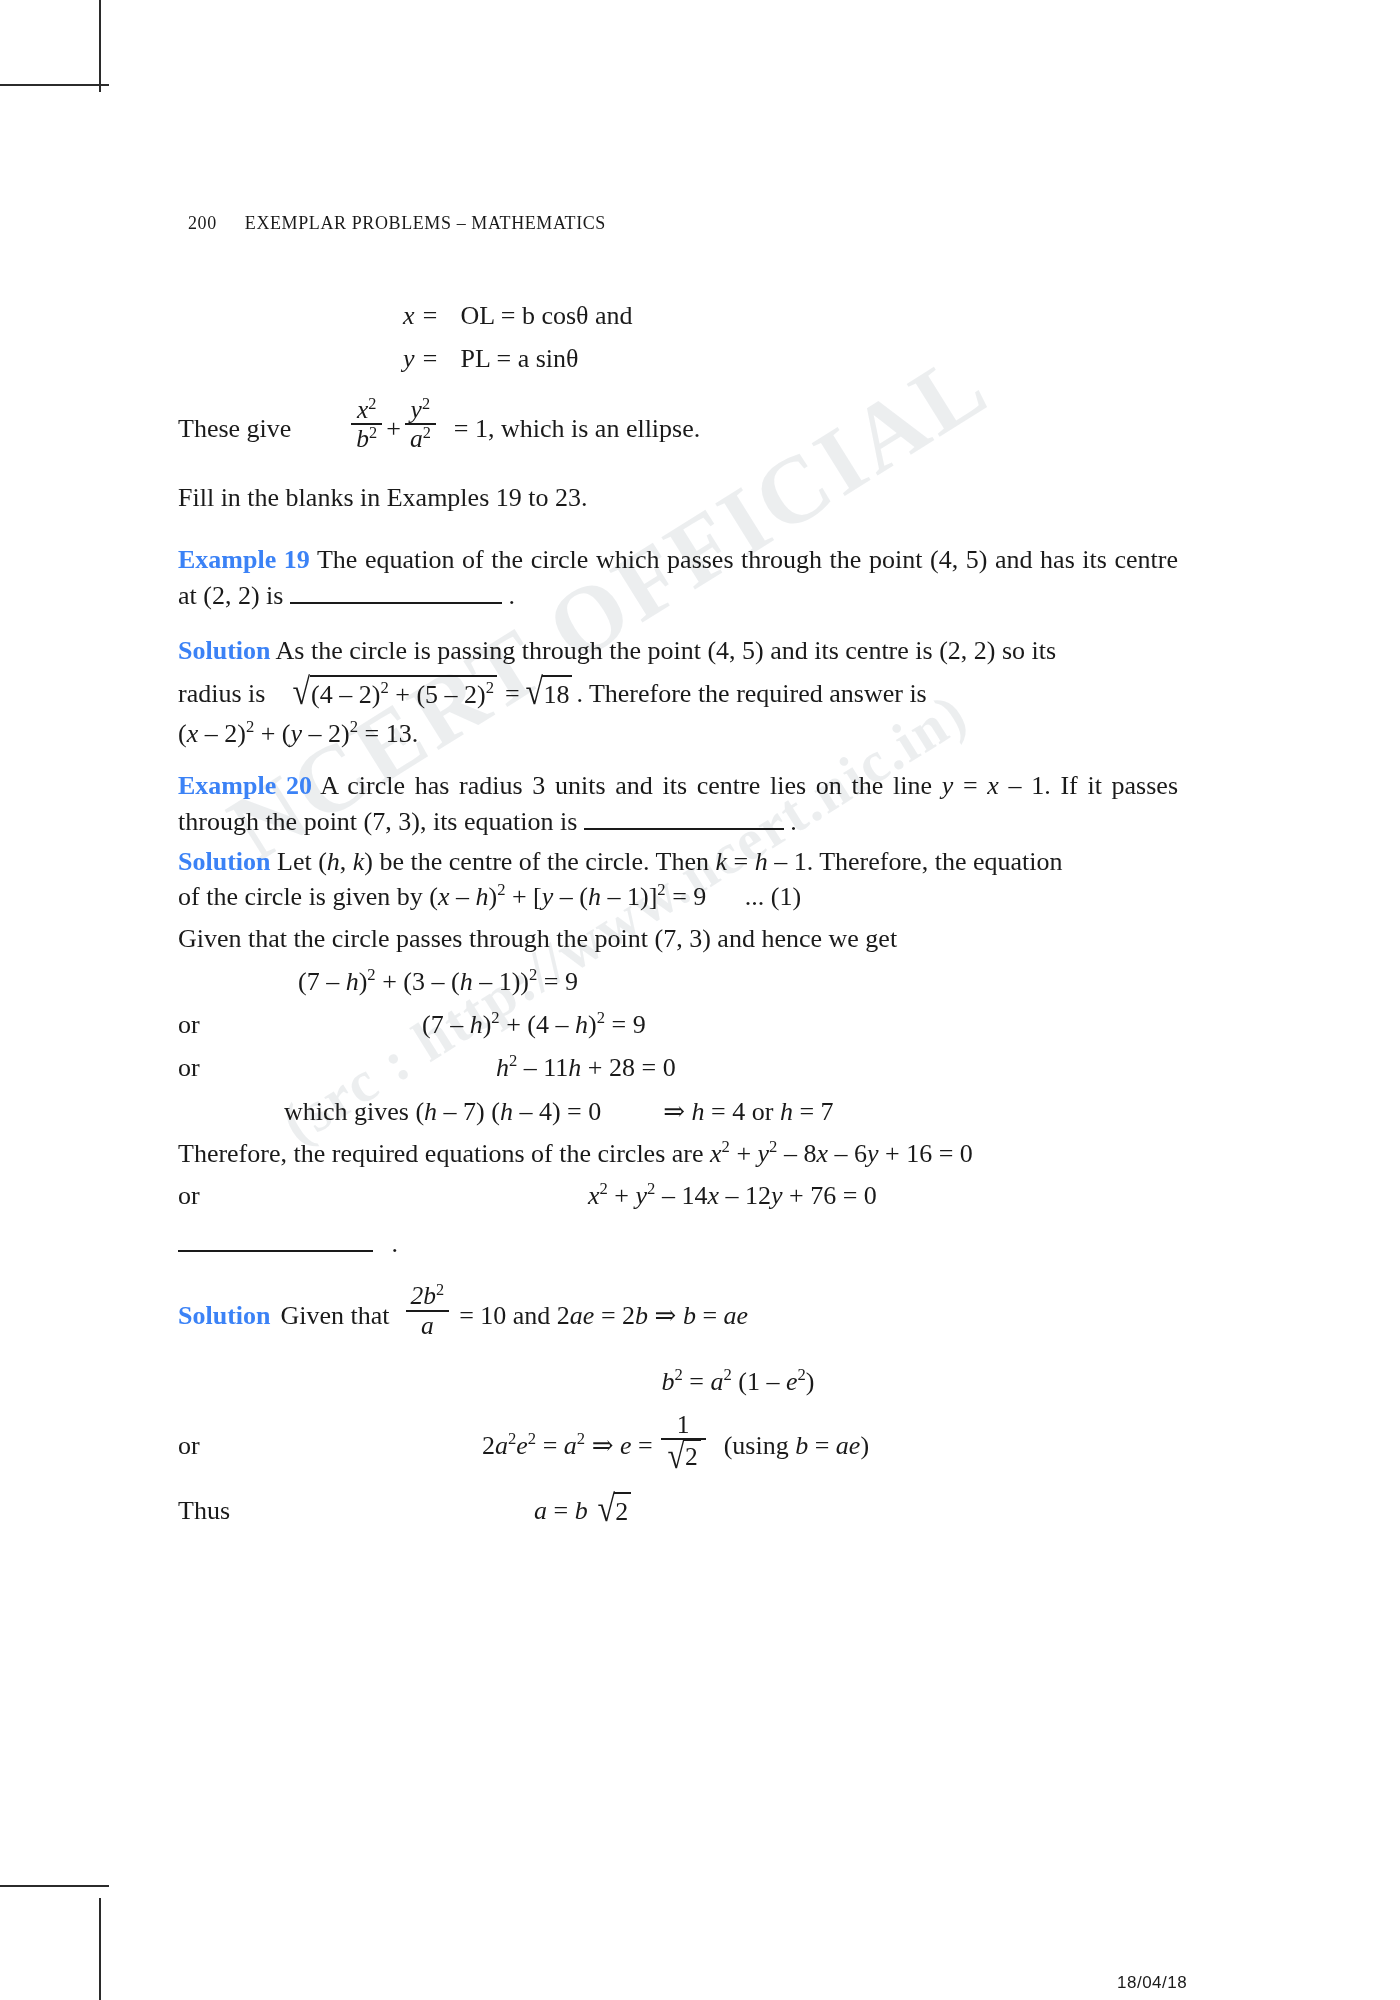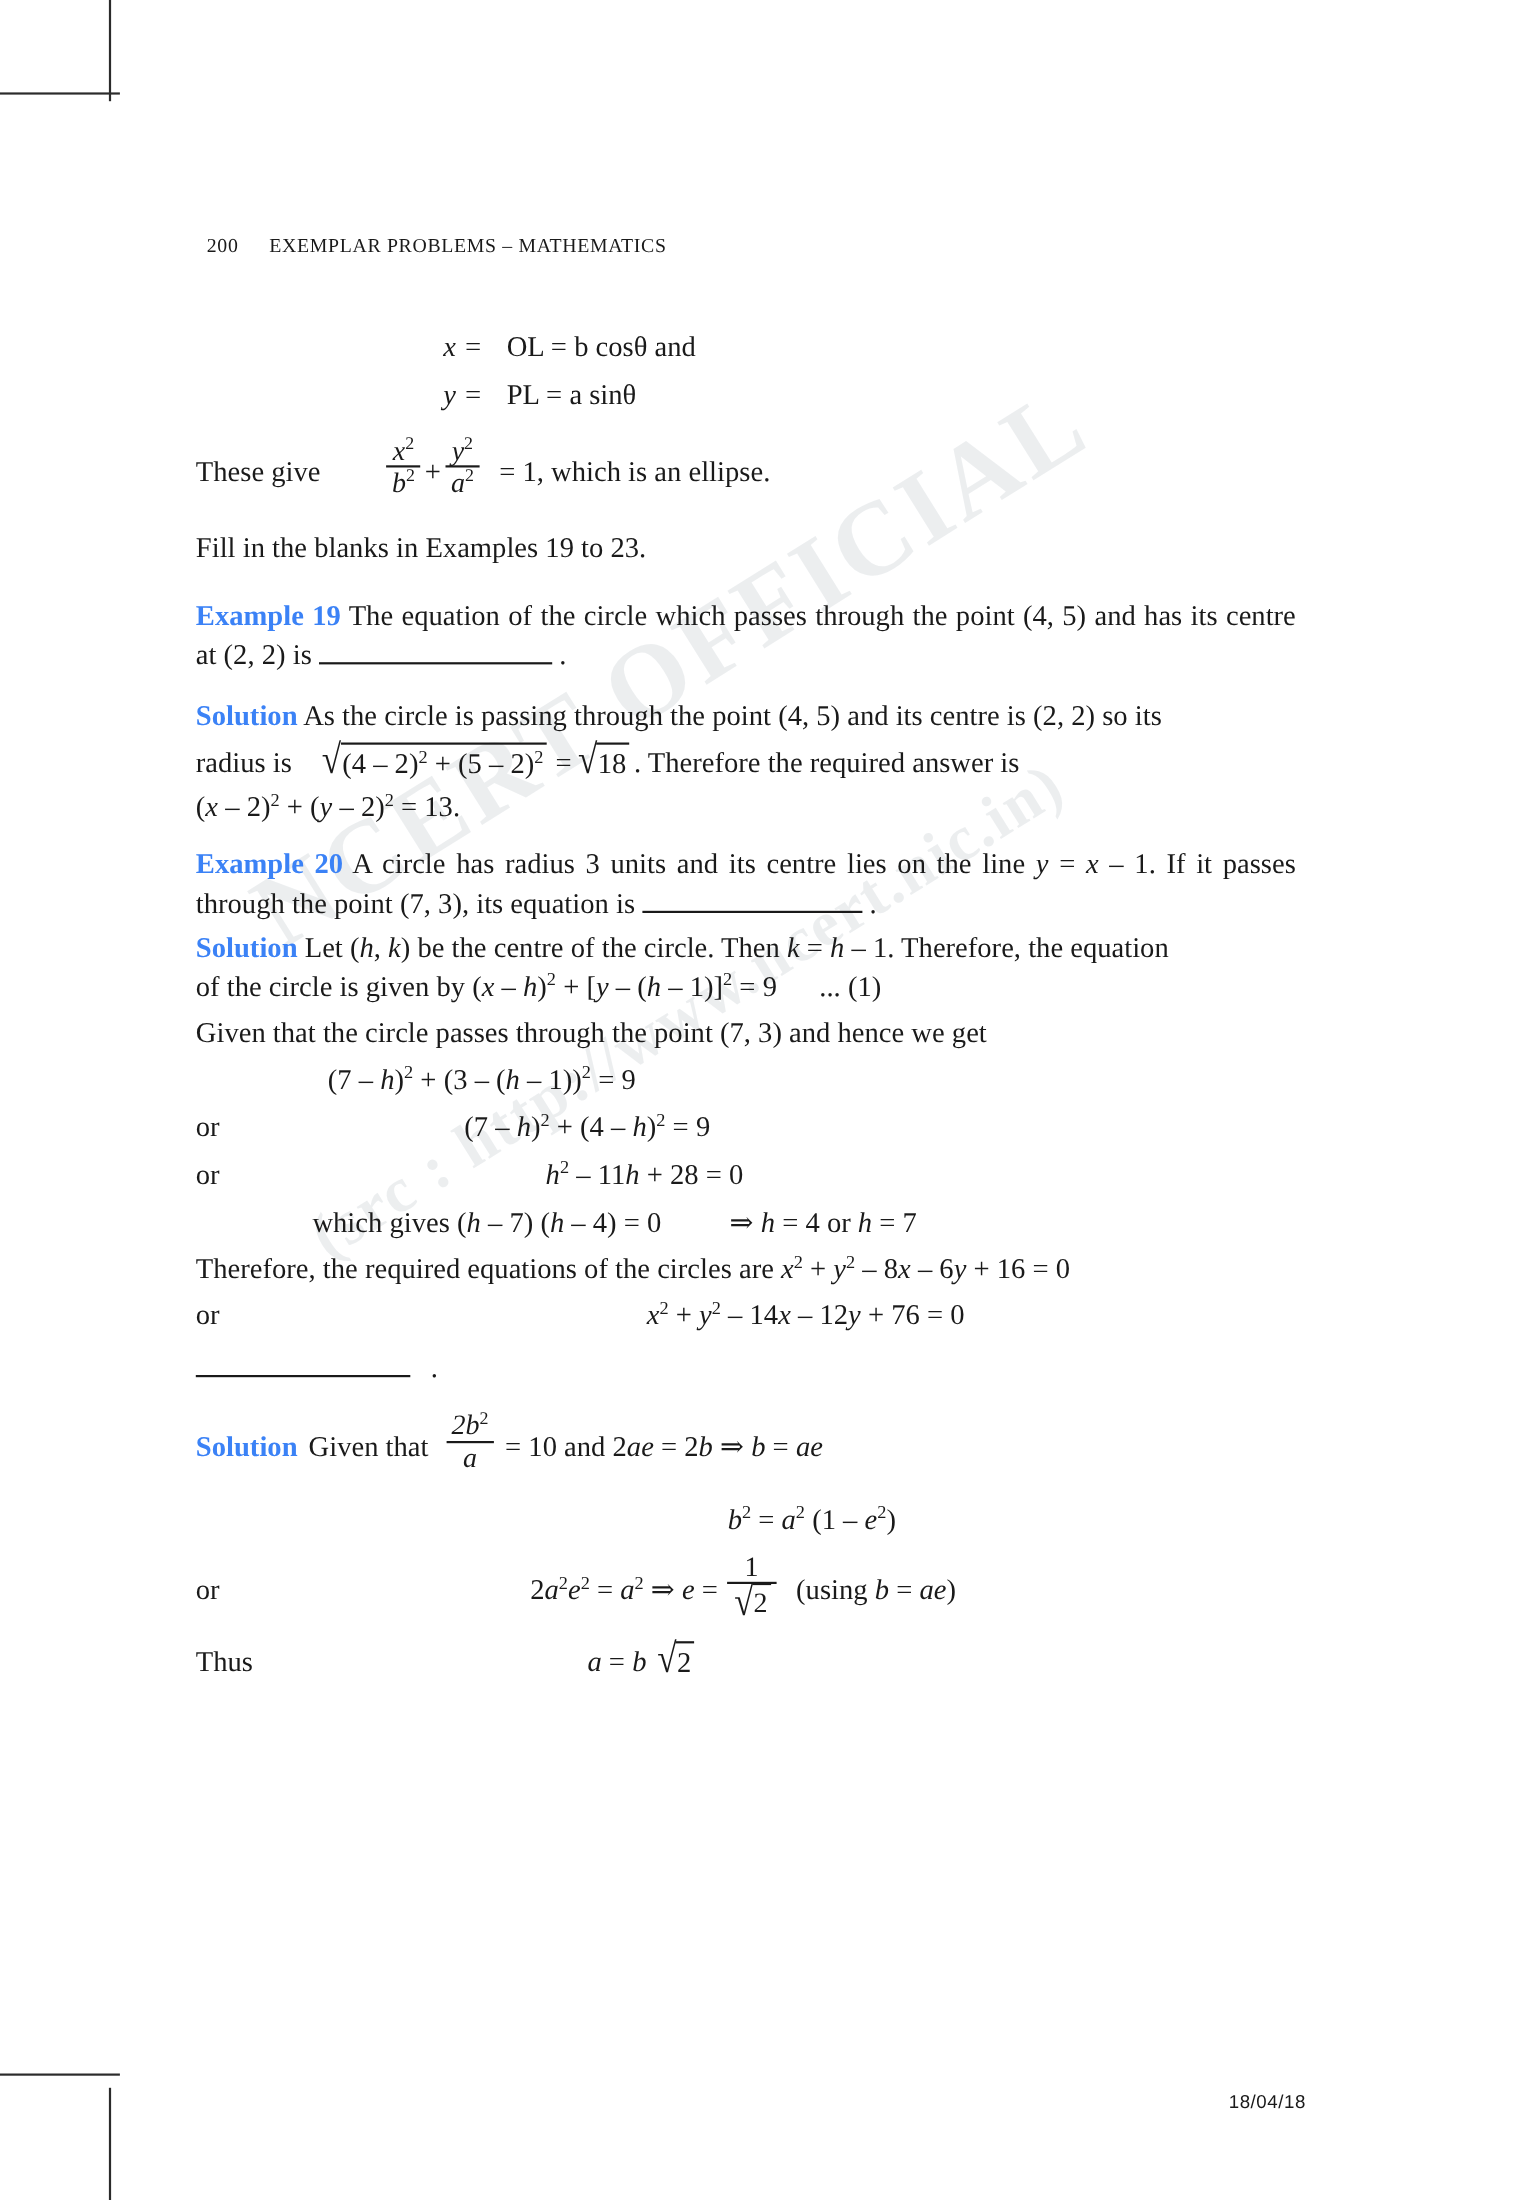--- a/index.html
+++ b/index.html
@@ -166,21 +166,21 @@
   .rad .radicand {
     border-top: 2px solid #1a1a1a;
     padding: 2px 3px 0 1px;
     margin-left: -2px;
   }
 
   
   .footer-date {
     position: absolute;
     left: 1117px;
-    top: 1901px;
+    top: 1973px;
     font-size: 17px;
     font-family: "Liberation Sans", sans-serif;
     letter-spacing: 0.5px;
     z-index: 2;
   }
 </style>
 </head>
 <body>
 
 <div class="trim trim-v-top"></div>

